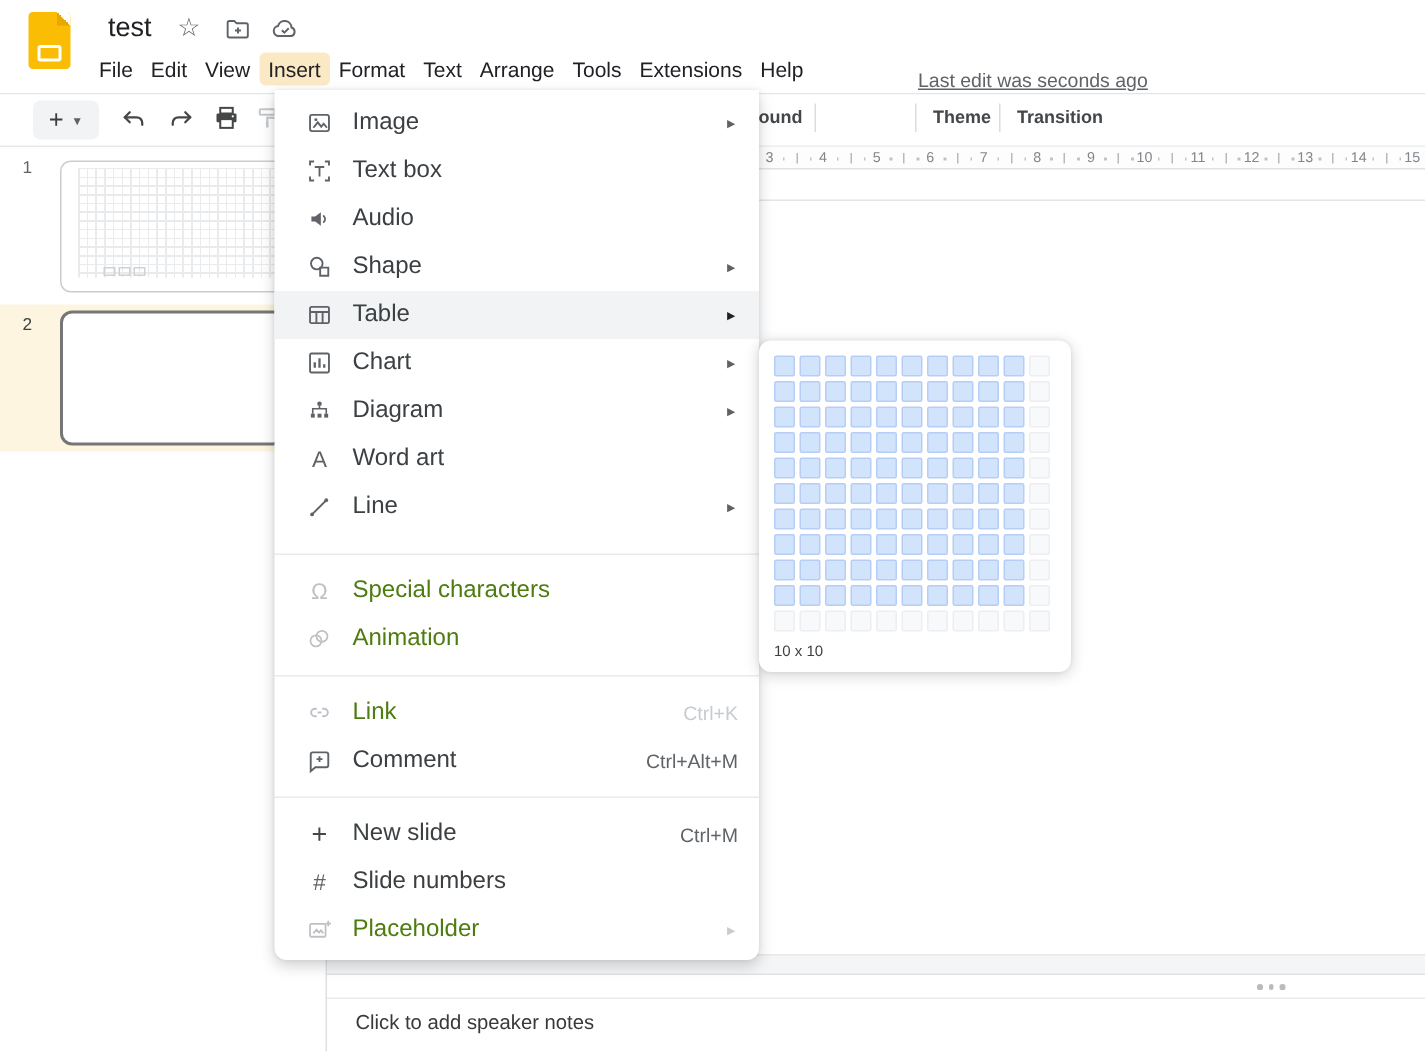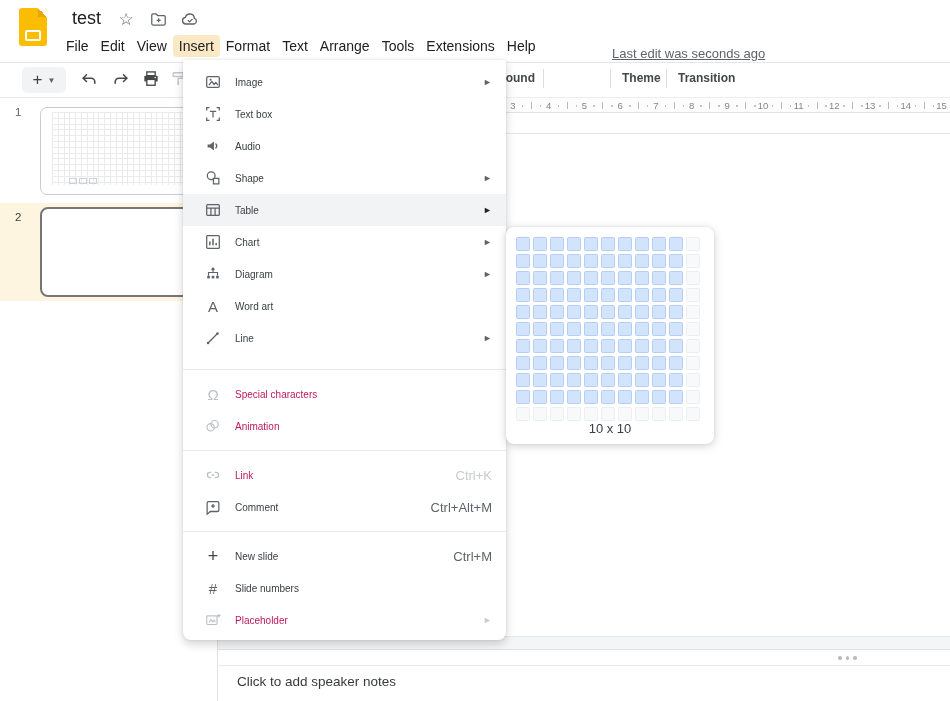--- a/index.html
+++ b/index.html
@@ -63,36 +63,36 @@
 
   
   .insert-menu{position:absolute;left:183px;top:60px;width:323px;background:#fff;z-index:20;
                border-radius:0 0 8px 8px;box-shadow:0 4px 10px rgba(0,0,0,.18),0 0 3px rgba(0,0,0,.08);
                padding:6px 0 4px 0;box-sizing:border-box;}
   .menu-item{height:32px;display:flex;align-items:center;padding:0 14px 0 20px;box-sizing:border-box;}
   .menu-item.highlighted{background:#f1f3f4;}
   .mi-icon{width:20px;height:20px;display:flex;align-items:center;justify-content:center;color:#5f6368;margin-right:12px;flex:none;}
   .mi-glyph{font-size:15px;color:#5f6368;}
   .mi-glyph.bigplus{font-size:18px;color:#444746;}
-  .mi-label{font-size:10px;color:#3c4043;}
+  .mi-label{font-size:16px;color:#3c4043;}
   .mi-right{margin-left:auto;font-size:13px;color:#5f6368;}
   .mi-arrow{margin-left:auto;font-size:9px;color:#5f6368;}
   .menu-item.highlighted .mi-arrow{color:#202124;}
-  .menu-item.disabled .mi-label{color:#be185d;}
+  .menu-item.disabled .mi-label{color:#4d7c0f;}
   .menu-item.disabled .mi-icon,.menu-item.disabled .mi-glyph{color:#bdc1c6;}
   .menu-item.disabled .mi-right,.menu-item.disabled .mi-arrow{color:#c8cbcf;}
   .menu-divider{height:1px;background:#e8eaed;margin:8px 0;}
 
   
   .table-picker{position:absolute;left:506px;top:227px;width:208px;background:#fff;z-index:21;border-radius:8px;
                 box-shadow:0 2px 10px rgba(0,0,0,.18),0 0 3px rgba(0,0,0,.08);padding:10px 10px 8px 10px;box-sizing:border-box;}
   .tp-grid{display:grid;grid-template-columns:repeat(11,14px);grid-auto-rows:14px;gap:3px;}
   .tp-cell{width:14px;height:14px;box-sizing:border-box;border-radius:1.5px;background:#f8f9fa;border:1px solid #eceef1;}
   .tp-cell.sel{background:#d2e3fc;border:1px solid #b6cdf6;}
-  .tp-label{text-align:center;font-size:13px;color:#3c4043;margin-top:0;}
+  .tp-label{text-align:left;font-size:10px;color:#3c4043;margin-top:8px;}
 
   svg{display:block;}
 </style>
 </head>
 <body>
 
 <div class="stage">
 
   <div class="header">
     <div class="logo">

